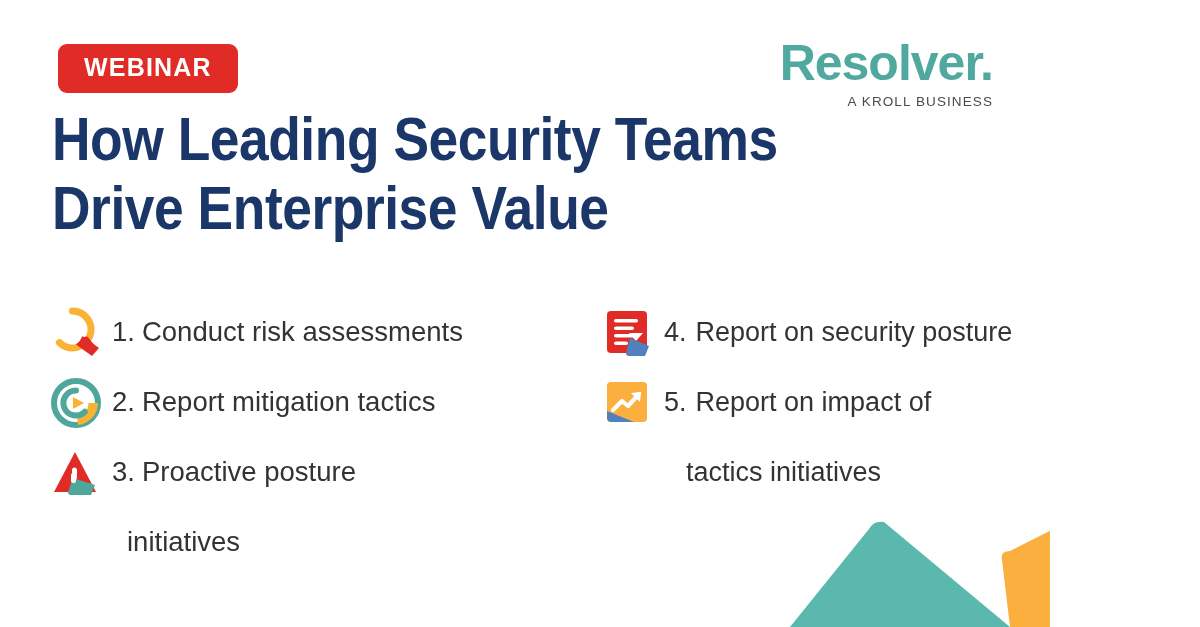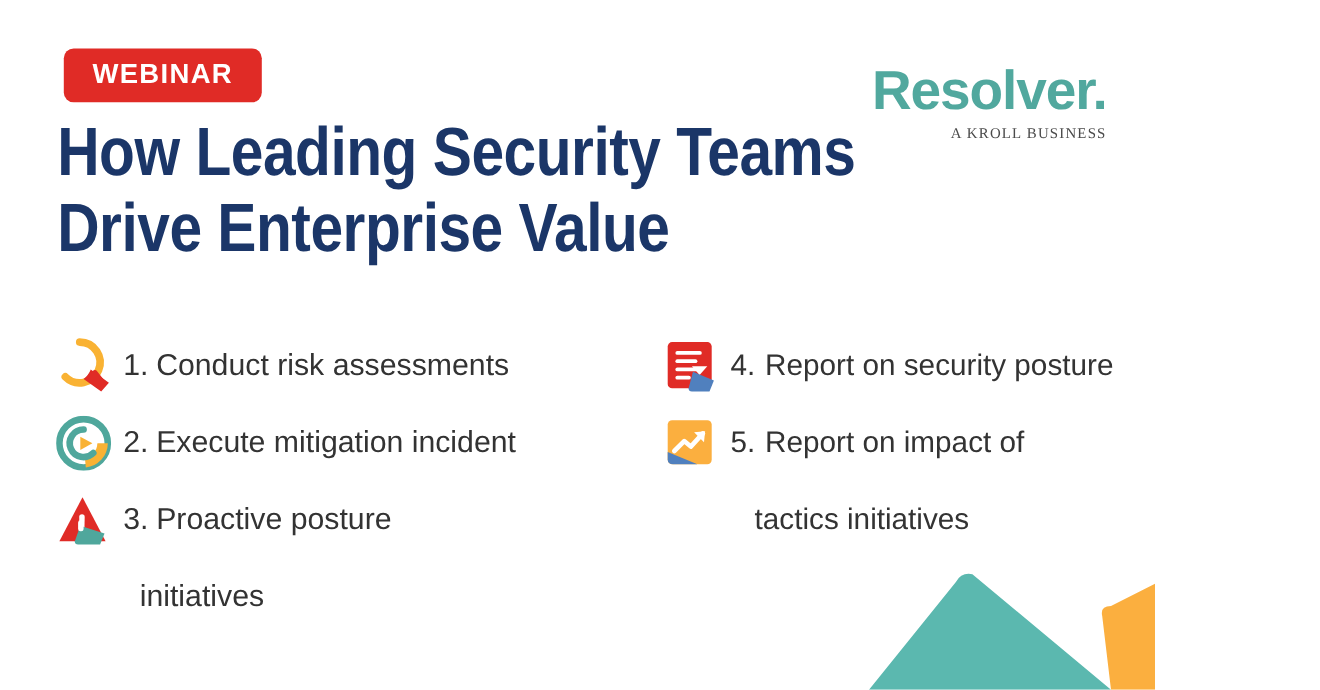--- a/index.html
+++ b/index.html
@@ -25,35 +25,34 @@
     padding:11px 26px 13px 26px;
     font-size:25px;
     font-weight:bold;
     letter-spacing:1.2px;
     line-height:1;
     z-index:4;
   }
 
   
   .logo {
-    position:absolute; right:44px; top:38px;
+    position:absolute; right:57px; top:38px;
     text-align:right;
     z-index:4;
-    margin-top:19px;
   }
   .logo-word {
     font-family:"Liberation Sans", sans-serif;
     font-weight:bold;
     font-size:50px;
     color:#51A89E;
     line-height:1;
     letter-spacing:-1px;
   }
   .logo-sub {
-    font-family:Liberation Serif, serif;
+    font-family:Liberation Sans, sans-serif;
     font-size:13.5px;
     color:#4a4a4a;
     letter-spacing:1.1px;
     margin-top:6px;
     font-weight:normal;
     text-align:right;
   }
 
   
   .headline {
@@ -144,21 +143,21 @@
         <span class="ico">
           <svg width="50" height="50" viewBox="0 0 50 50">
             <path d="M25 3 A22 22 0 1 1 25 47 A22 22 0 0 1 25 3 Z" fill="none" stroke="#4FA79C" stroke-width="6"></path>
             <path d="M25 25 L47 25 A22 22 0 0 1 27 46.9 Z" fill="#F9B233"></path>
             <circle cx="25" cy="25" r="12.5" fill="#fff"></circle>
             <path d="M25 12.5 A12.5 12.5 0 1 0 33.8 33.8" fill="none" stroke="#4FA79C" stroke-width="6" stroke-linecap="round"></path>
             <path d="M22 19 L33 25 L22 31 Z" fill="#F9B233"></path>
           </svg>
         </span>
         <span class="itext num">2.</span>
-        <span class="itext" style="padding-left:7px">Execute mitigation incident</span>
+        <span class="itext" style="padding-left:7px">Report mitigation tactics</span>
       </div>
 
       <div class="item">
         <span class="ico">
           <svg width="52" height="50" viewBox="0 0 52 50">
             <path d="M25 4 L46 44 L4 44 Z" fill="#E02B26"></path>
             <path d="M22.5 41 L22 22 Q22 19.5 24.6 19.5 Q27 19.5 27 22 L26.6 41 Z" fill="#ffffff"></path>
             <path d="M23 30 L45 37 L41 47 L21 47 Q18 47 18 44 Z" fill="#4FA79C"></path>
             <rect x="21" y="25" width="5" height="10" rx="2.2" fill="#ffffff"></rect>
           </svg>

